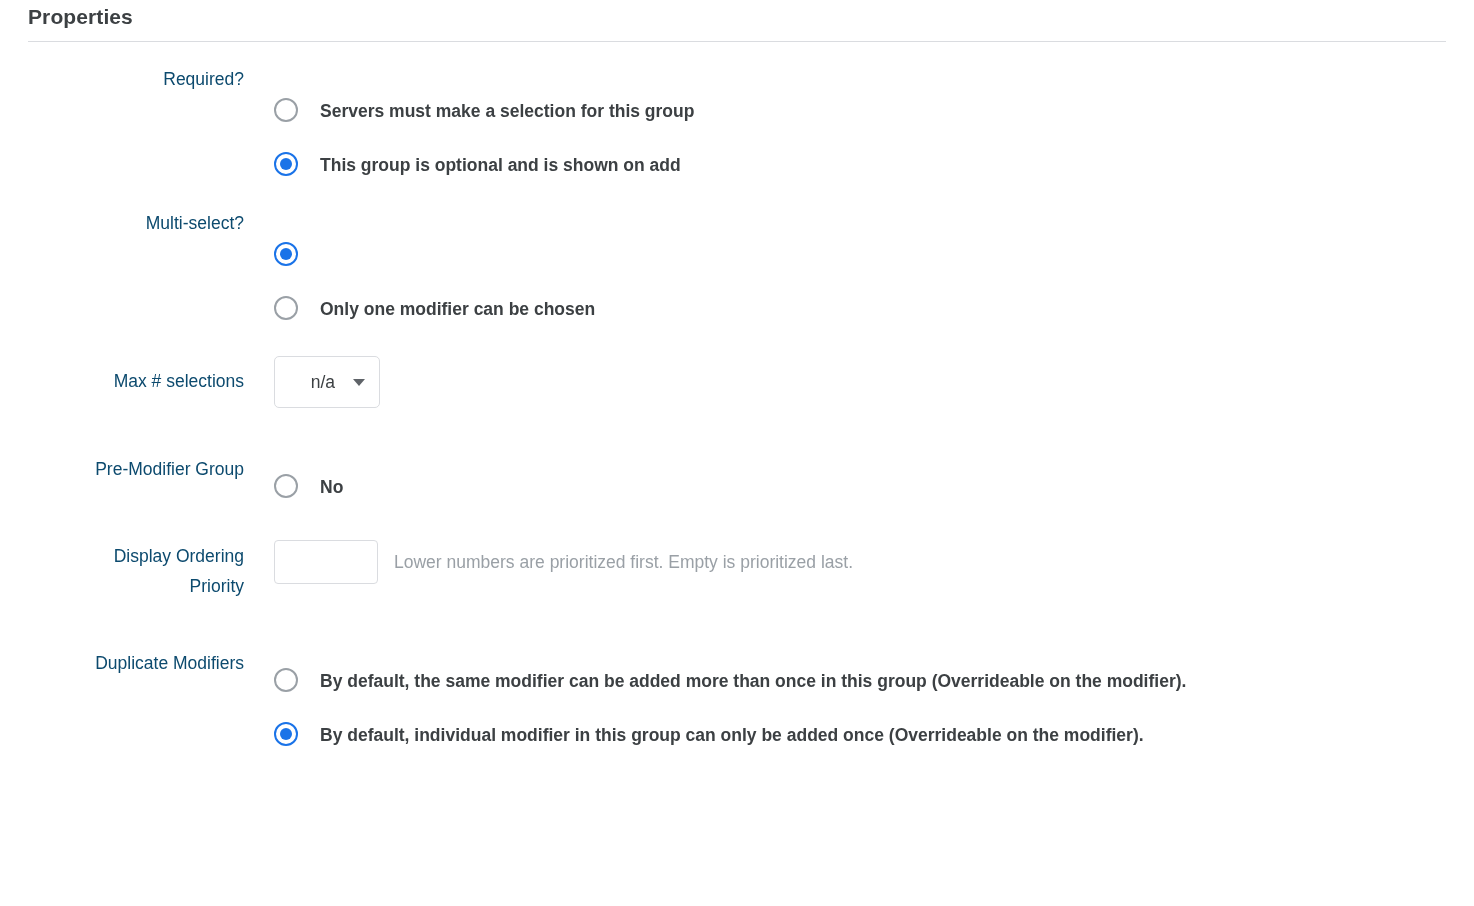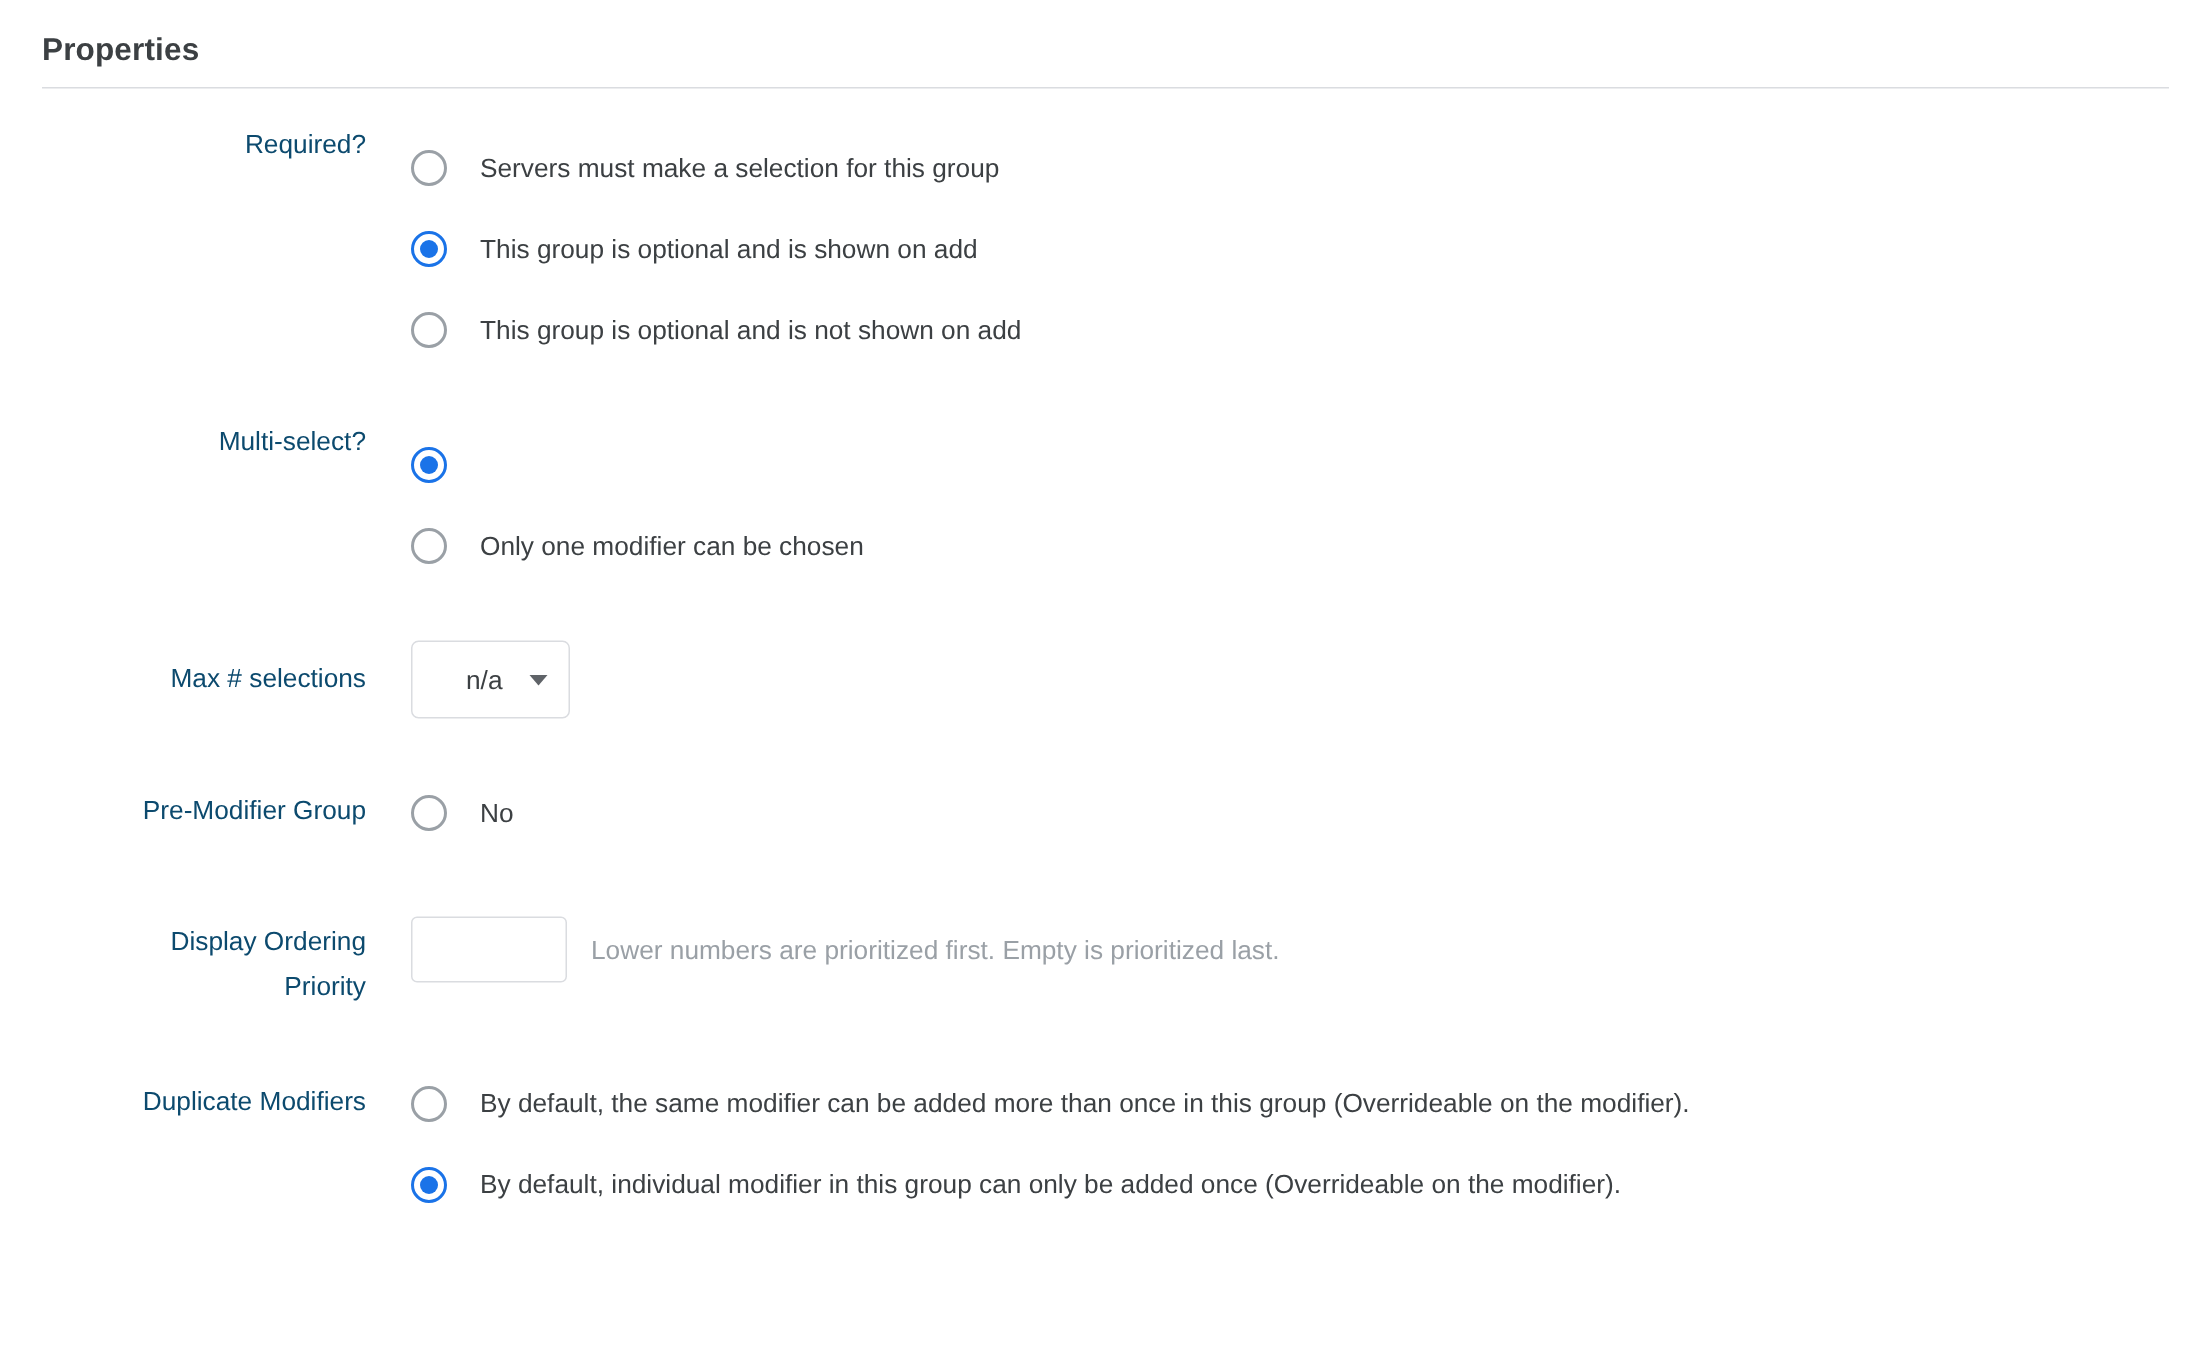--- a/index.html
+++ b/index.html
@@ -17,21 +17,21 @@
 
   .page {
     padding: 0 28px;
     box-sizing: border-box;
   }
 
   .section-header {
     font-size: 21px;
     font-weight: bold;
     color: #3c4043;
-    padding-top: 22px;
+    padding-top: 5px;
     padding-bottom: 12px;
     border-bottom: 1px solid #dadce0;
     letter-spacing: 0.1px;
   }
 
   .form {
     padding-top: 26px;
   }
 
   .row {
@@ -49,22 +49,23 @@
     color: #0c4a6e;
     line-height: 1.35;
   }
 
   .row-control {
     flex: 1 1 auto;
   }
 
   .radio-line {
     display: flex;
-    align-items: center;
+    align-items: flex-end;
     height: 54px;
+    font-weight: bold;
   }
 
   .radio {
     width: 24px;
     height: 24px;
     border-radius: 50%;
     border: 2px solid #9aa0a6;
     box-sizing: border-box;
     flex: 0 0 24px;
     position: relative;
@@ -166,24 +167,20 @@
       <div class="row-label">Required?</div>
       <div class="row-control">
         <div class="radio-line">
           <span class="radio"></span>
           <span class="radio-text">Servers must make a selection for this group</span>
         </div>
         <div class="radio-line">
           <span class="radio checked"></span>
           <span class="radio-text">This group is optional and is shown on add</span>
         </div>
-        <div class="radio-line">
-          <span class="radio"></span>
-          <span class="radio-text">This group is optional and is not shown on add</span>
-        </div>
       </div>
     </div>
 
     <div class="gap-md"></div>
 
     <div class="row">
       <div class="row-label">Multi-select?</div>
       <div class="row-control">
         <div class="radio-line">
           <span class="radio checked"></span>

